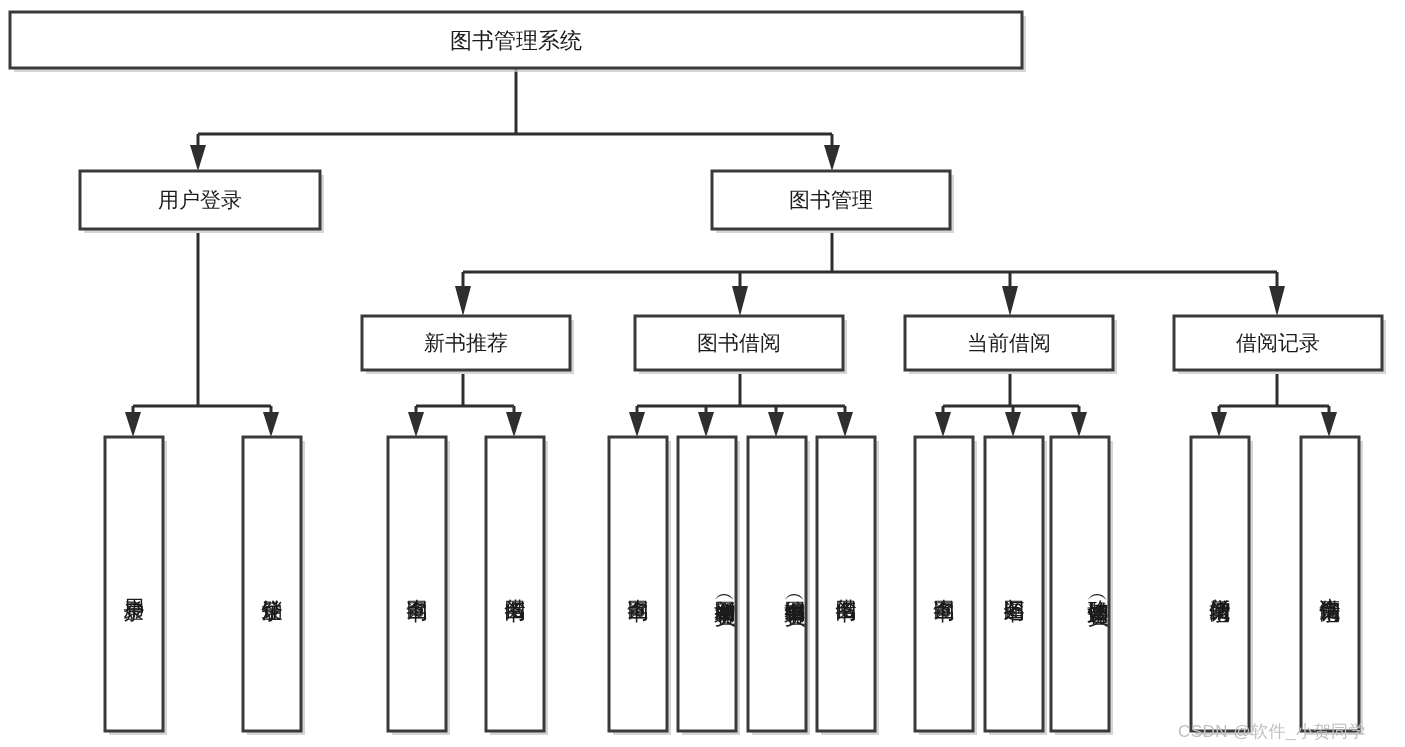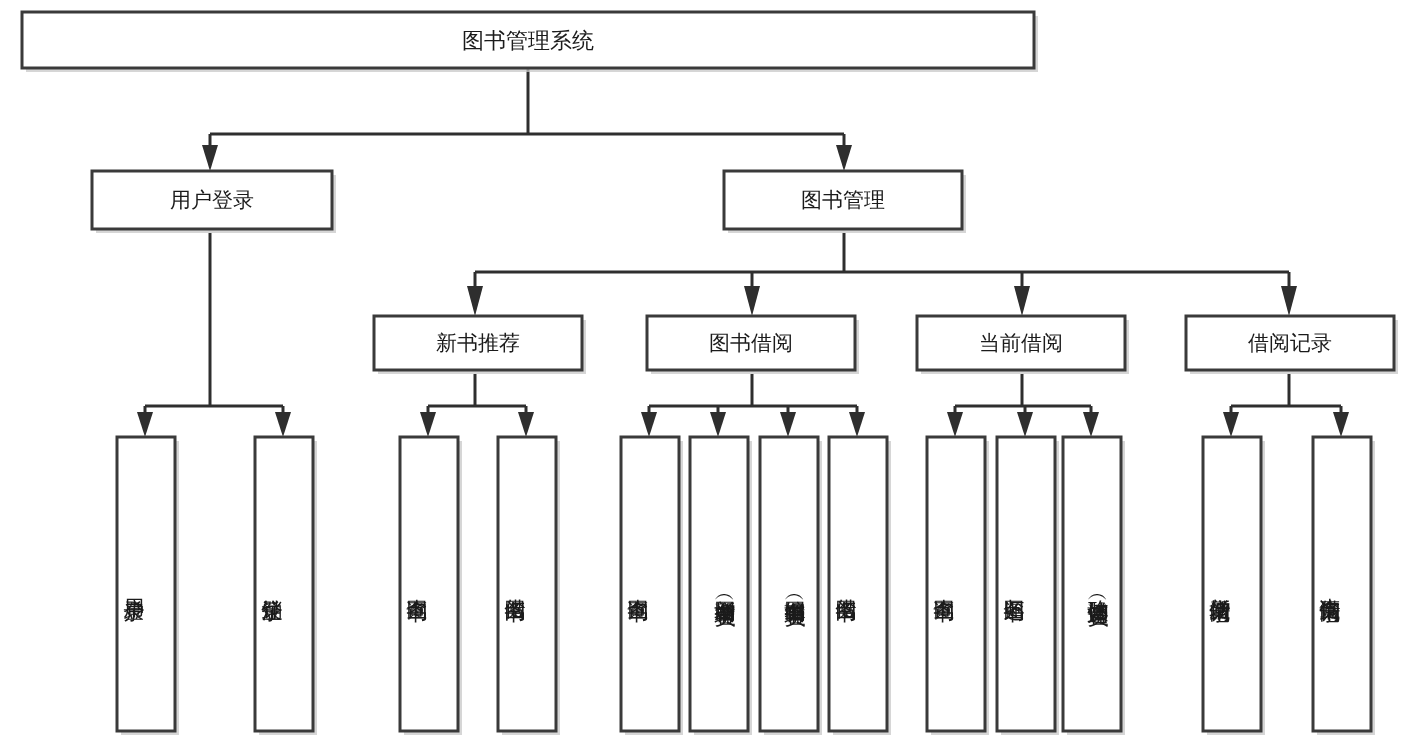--- a/index.html
+++ b/index.html
@@ -12,21 +12,20 @@
     height: 747px;
     font-family: "Liberation Sans", "DejaVu Sans", sans-serif;
     overflow: hidden;
     position: relative;
   }
   #diagram-root {
     position: absolute;
     left: 0; top: 0;
     width: 1374px;
     height: 747px;
-    padding-left: 12px;
   }
   svg#flow {
     display: block;
     width: 1405px;
     height: 747px;
   }
   .node-box {
     fill: #ffffff;
     stroke: #3a3a3a;
     stroke-width: 3;
@@ -272,13 +271,14 @@
   <div class="leaf-label" style="left:748px; top:437px; width:58px; height:294px; display:flex; align-items:flex-start; justify-content:center; padding-top:6px; box-sizing:border-box;">编辑图书（管理员）</div>
   <div class="leaf-label" style="left:817px; top:437px; width:58px; height:294px; display:flex; align-items:center; justify-content:center;">借阅图书</div>
 
   <div class="leaf-label" style="left:915px; top:437px; width:58px; height:294px; display:flex; align-items:center; justify-content:center;">查询图书</div>
   <div class="leaf-label" style="left:985px; top:437px; width:58px; height:294px; display:flex; align-items:center; justify-content:center;">归还图书</div>
   <div class="leaf-label" style="left:1051px; top:437px; width:58px; height:294px; display:flex; align-items:flex-start; justify-content:center; padding-top:6px; box-sizing:border-box;">确认归还（管理员）</div>
 
   <div class="leaf-label" style="left:1191px; top:437px; width:58px; height:294px; display:flex; align-items:center; justify-content:center;">新增借阅记录</div>
   <div class="leaf-label" style="left:1301px; top:437px; width:58px; height:294px; display:flex; align-items:center; justify-content:center;">查询借阅记录</div>
 
+  <div class="watermark">CSDN @软件_小贺同学</div>
 </div>
 
 </body></html>

